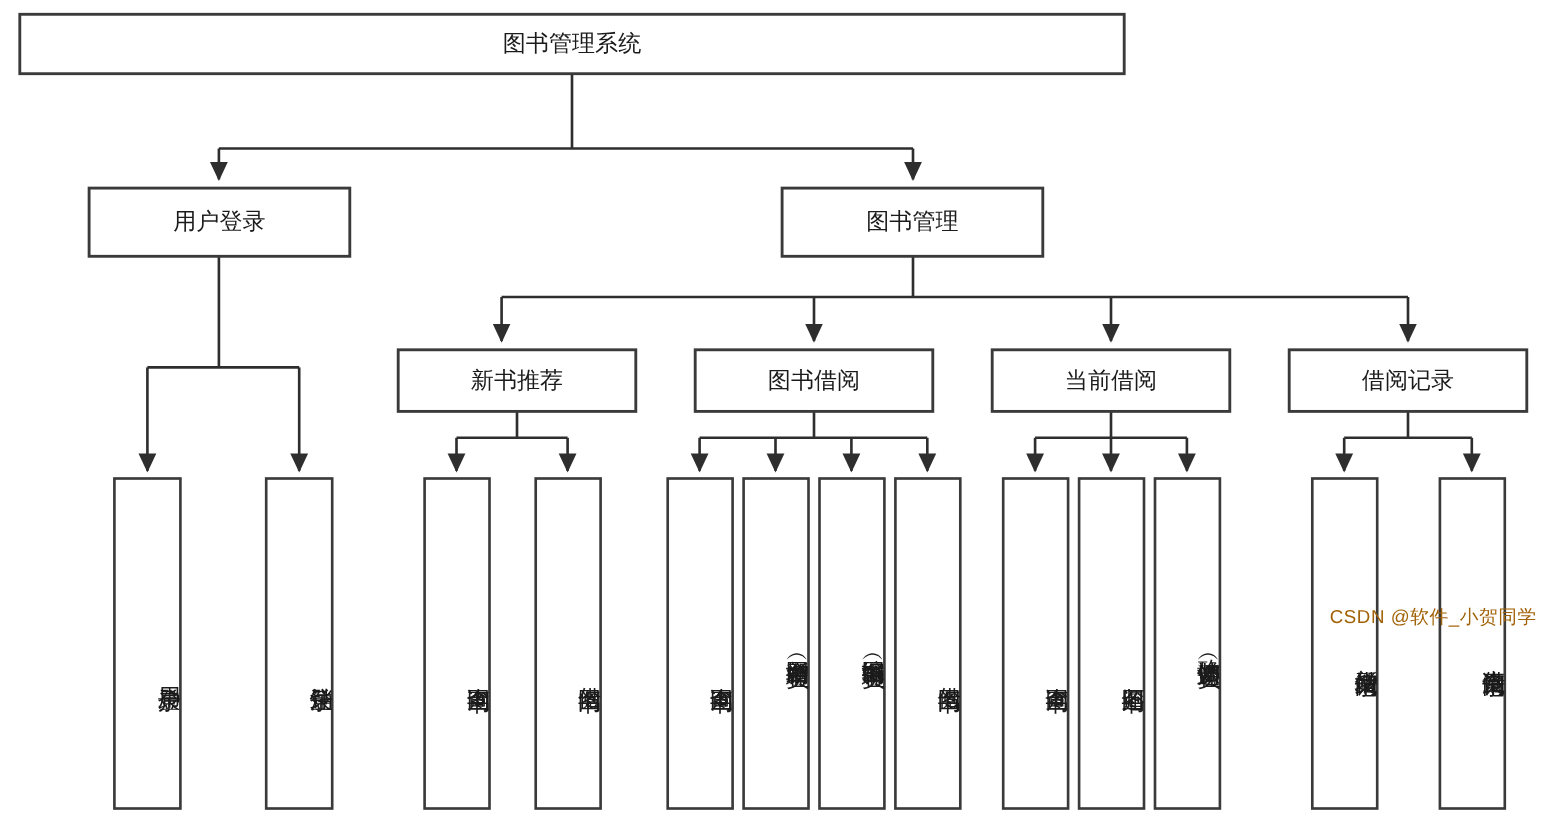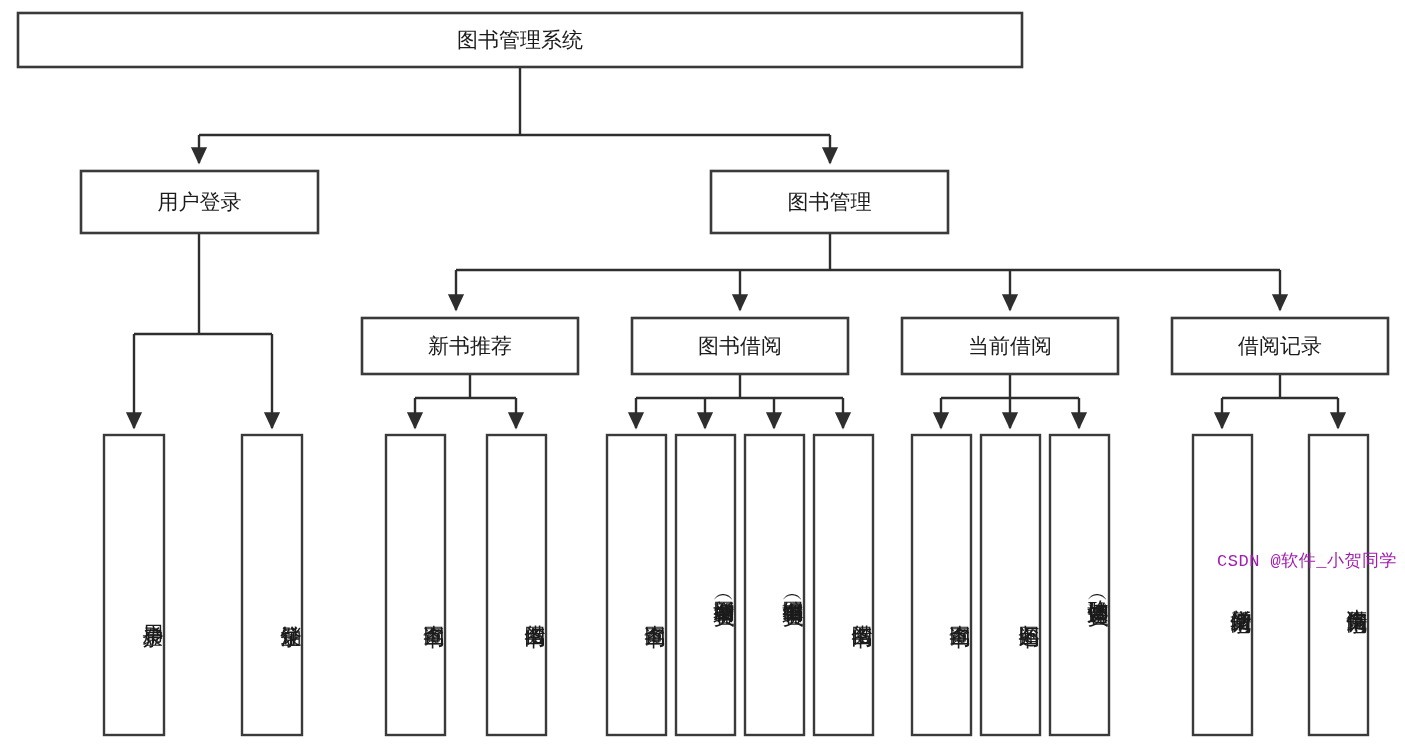--- a/index.html
+++ b/index.html
@@ -64,23 +64,23 @@
     display: flex;
     align-items: flex-start;
     justify-content: center;
     white-space: nowrap;
     user-select: none;
   }
   .watermark {
     position: absolute;
     right: 8px;
     bottom: 6px;
-    font-family: Liberation Mono, monospace;
+    font-family: Liberation Sans, sans-serif;
     font-size: 17px;
-    color: #a21caf;
+    color: #a16207;
     letter-spacing: 0.5px;
     white-space: nowrap;
     user-select: none;
   }
 </style>
 </head>
 <body>
 
 <div id="diagram-root">
 

